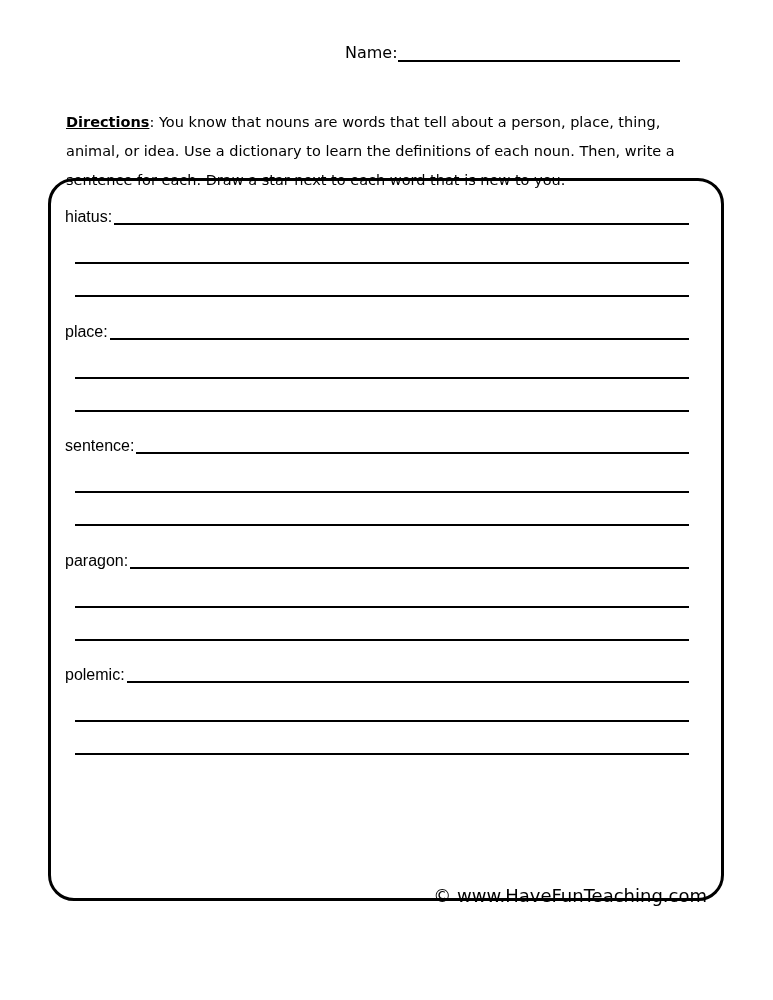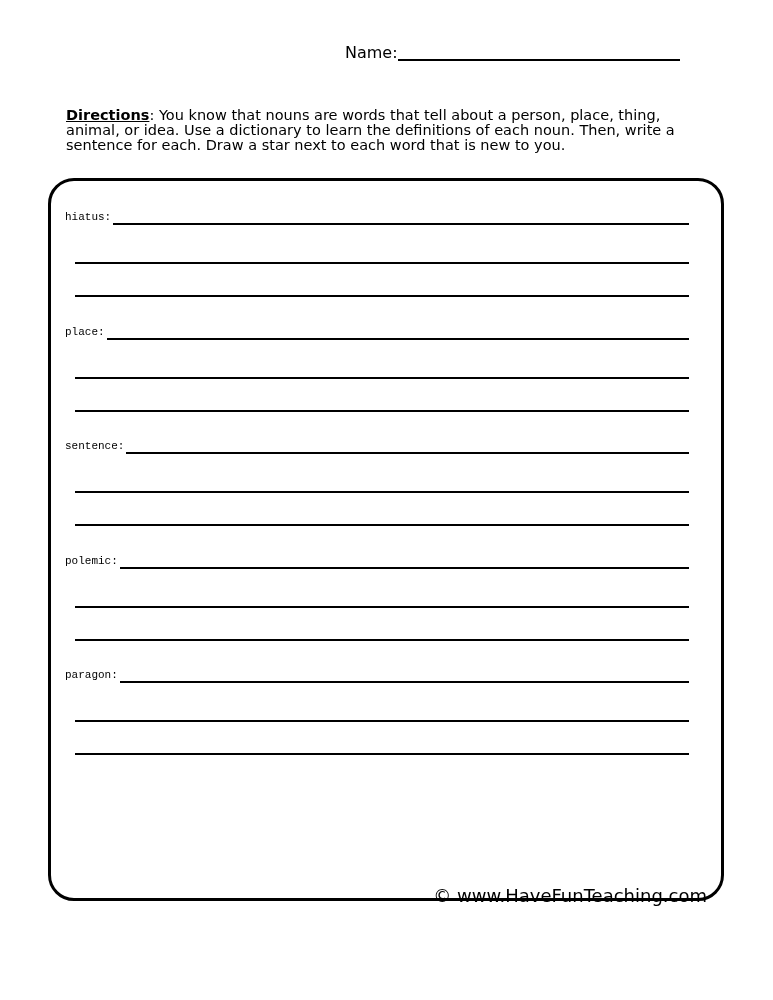--- a/index.html
+++ b/index.html
@@ -22,21 +22,21 @@
     height: 1000px;
     box-sizing: border-box;
   }
 
   
   .name-row {
     position: absolute;
     left: 345px;
     top: 44px;
     display: flex;
-    align-items: flex-start;
+    align-items: flex-end;
     gap: 0;
   }
   .name-label {
     font-size: 16px;
     line-height: 18px;
     font-family: "DejaVu Sans", sans-serif;
   }
   .name-blank {
     width: 282px;
     border-bottom: 2px solid #000;
@@ -59,21 +59,21 @@
     padding-bottom: 1px;
   }
 
   
   .directions {
     position: absolute;
     left: 66px;
     top: 108px;
     width: 640px;
     font-size: 14.5px;
-    line-height: 15px;
+    line-height: 29px;
     font-family: "DejaVu Sans", sans-serif;
   }
   .directions .dir-label {
     font-weight: bold;
     text-decoration: underline;
   }
 
   
   .answer-box {
     position: absolute;
@@ -99,23 +99,23 @@
   .entry {
     height: 114.5px;
     position: relative;
   }
   .entry-head {
     display: flex;
     align-items: flex-end;
     height: 34px;
   }
   .entry-word {
-    font-size: 11px;
+    font-size: 16px;
     line-height: 20px;
-    font-family: Liberation Mono, monospace;
+    font-family: Liberation Sans, sans-serif;
     white-space: nowrap;
     padding-bottom: 2px;
     margin-top: 28px;
   }
   .entry-head-rule {
     flex: 1 1 auto;
     border-bottom: 2.5px solid #000;
     height: 0;
     margin-bottom: 4px;
     margin-left: 2px;
@@ -180,30 +180,30 @@
           <span class="entry-word">sentence:</span>
           <span class="entry-head-rule"></span>
         </div>
         <div class="rule r1"></div>
         <div class="rule r2"></div>
       </div>
 
 
       <div class="entry">
         <div class="entry-head">
+          <span class="entry-word">paragon:</span>
+          <span class="entry-head-rule"></span>
+        </div>
+        <div class="rule r1"></div>
+        <div class="rule r2"></div>
+      </div>
+
+      <div class="entry">
+        <div class="entry-head">
           <span class="entry-word">polemic:</span>
-          <span class="entry-head-rule"></span>
-        </div>
-        <div class="rule r1"></div>
-        <div class="rule r2"></div>
-      </div>
-
-      <div class="entry">
-        <div class="entry-head">
-          <span class="entry-word">paragon:</span>
           <span class="entry-head-rule"></span>
         </div>
         <div class="rule r1"></div>
         <div class="rule r2"></div>
       </div>
 
     </div>
   </div>
 
   <div class="footer">© www.HaveFunTeaching.com</div>

